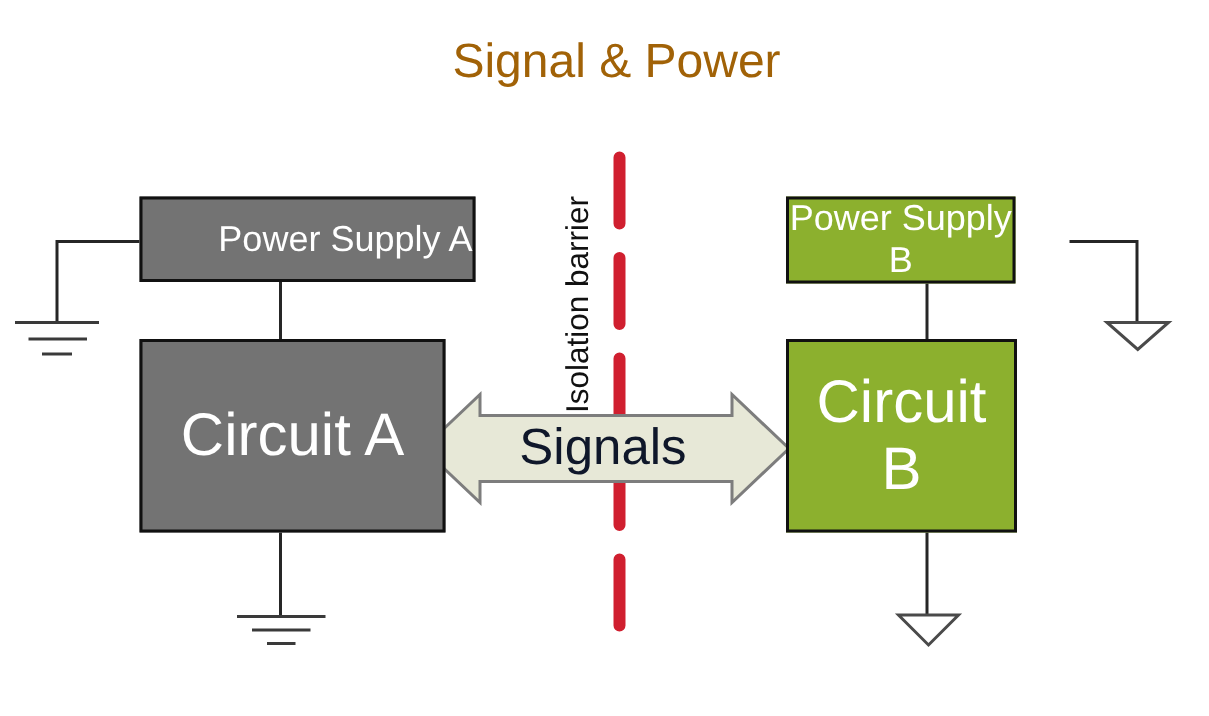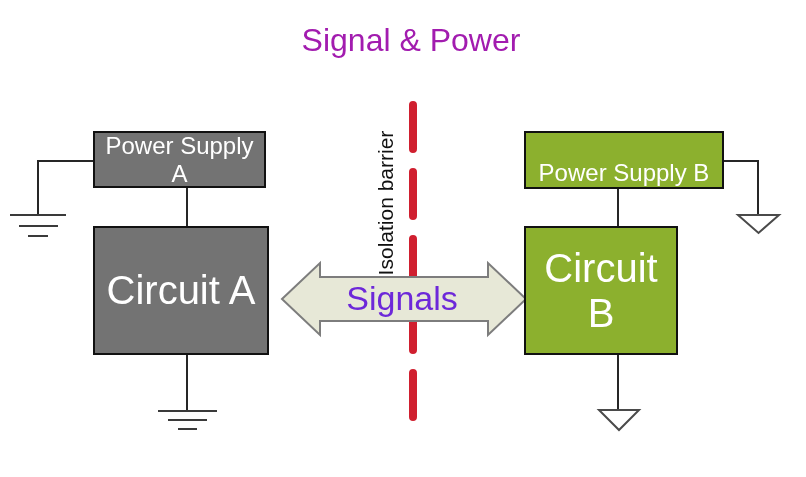--- a/index.html
+++ b/index.html
@@ -21,41 +21,41 @@
     box-sizing: border-box;
     border: 2px solid #111111;
     display: flex;
     align-items: center;
     justify-content: center;
     color: #ffffff;
     text-align: center;
   }
   .box.supply { font-size: 24px; }
   .box.circuit { font-size: 40px; }
-  .box-psa     { left: 93px;  top: 131px; width: 173px; height: 57px; }
-  .box-circa   { left: 93px;  top: 226px; width: 176px; height: 129px; }
-  .box-psb     { left: 524px; top: 131px; width: 200px; height: 58px; align-items: flex-end; }
+  .box-psa     { left: 93px;  top: 131px; width: 224px; height: 57px; justify-content: flex-end; }
+  .box-circa   { left: 93px;  top: 226px; width: 204px; height: 129px; }
+  .box-psb     { left: 524px; top: 131px; width: 153px; height: 58px; }
   .box-circb   { left: 524px; top: 226px; width: 154px; height: 129px; }
   .title {
     position: absolute;
     left: 240px; top: 18px;
     width: 342px;
     text-align: center;
     font-size: 32px;
     line-height: 44px;
-    color: #a21caf;
+    color: #a16207;
   }
   .signals-label {
     position: absolute;
     left: 322px; top: 279px;
     width: 160px;
     text-align: center;
     font-size: 34px;
     line-height: 38px;
-    color: #6d28d9;
+    color: #0f172a;
   }
   .barrier-label {
     position: absolute;
     left: 298px; top: 191px;
     width: 176px; height: 24px;
     text-align: center;
     font-size: 21px;
     line-height: 24px;
     color: #111111;
     transform: rotate(-90deg);

